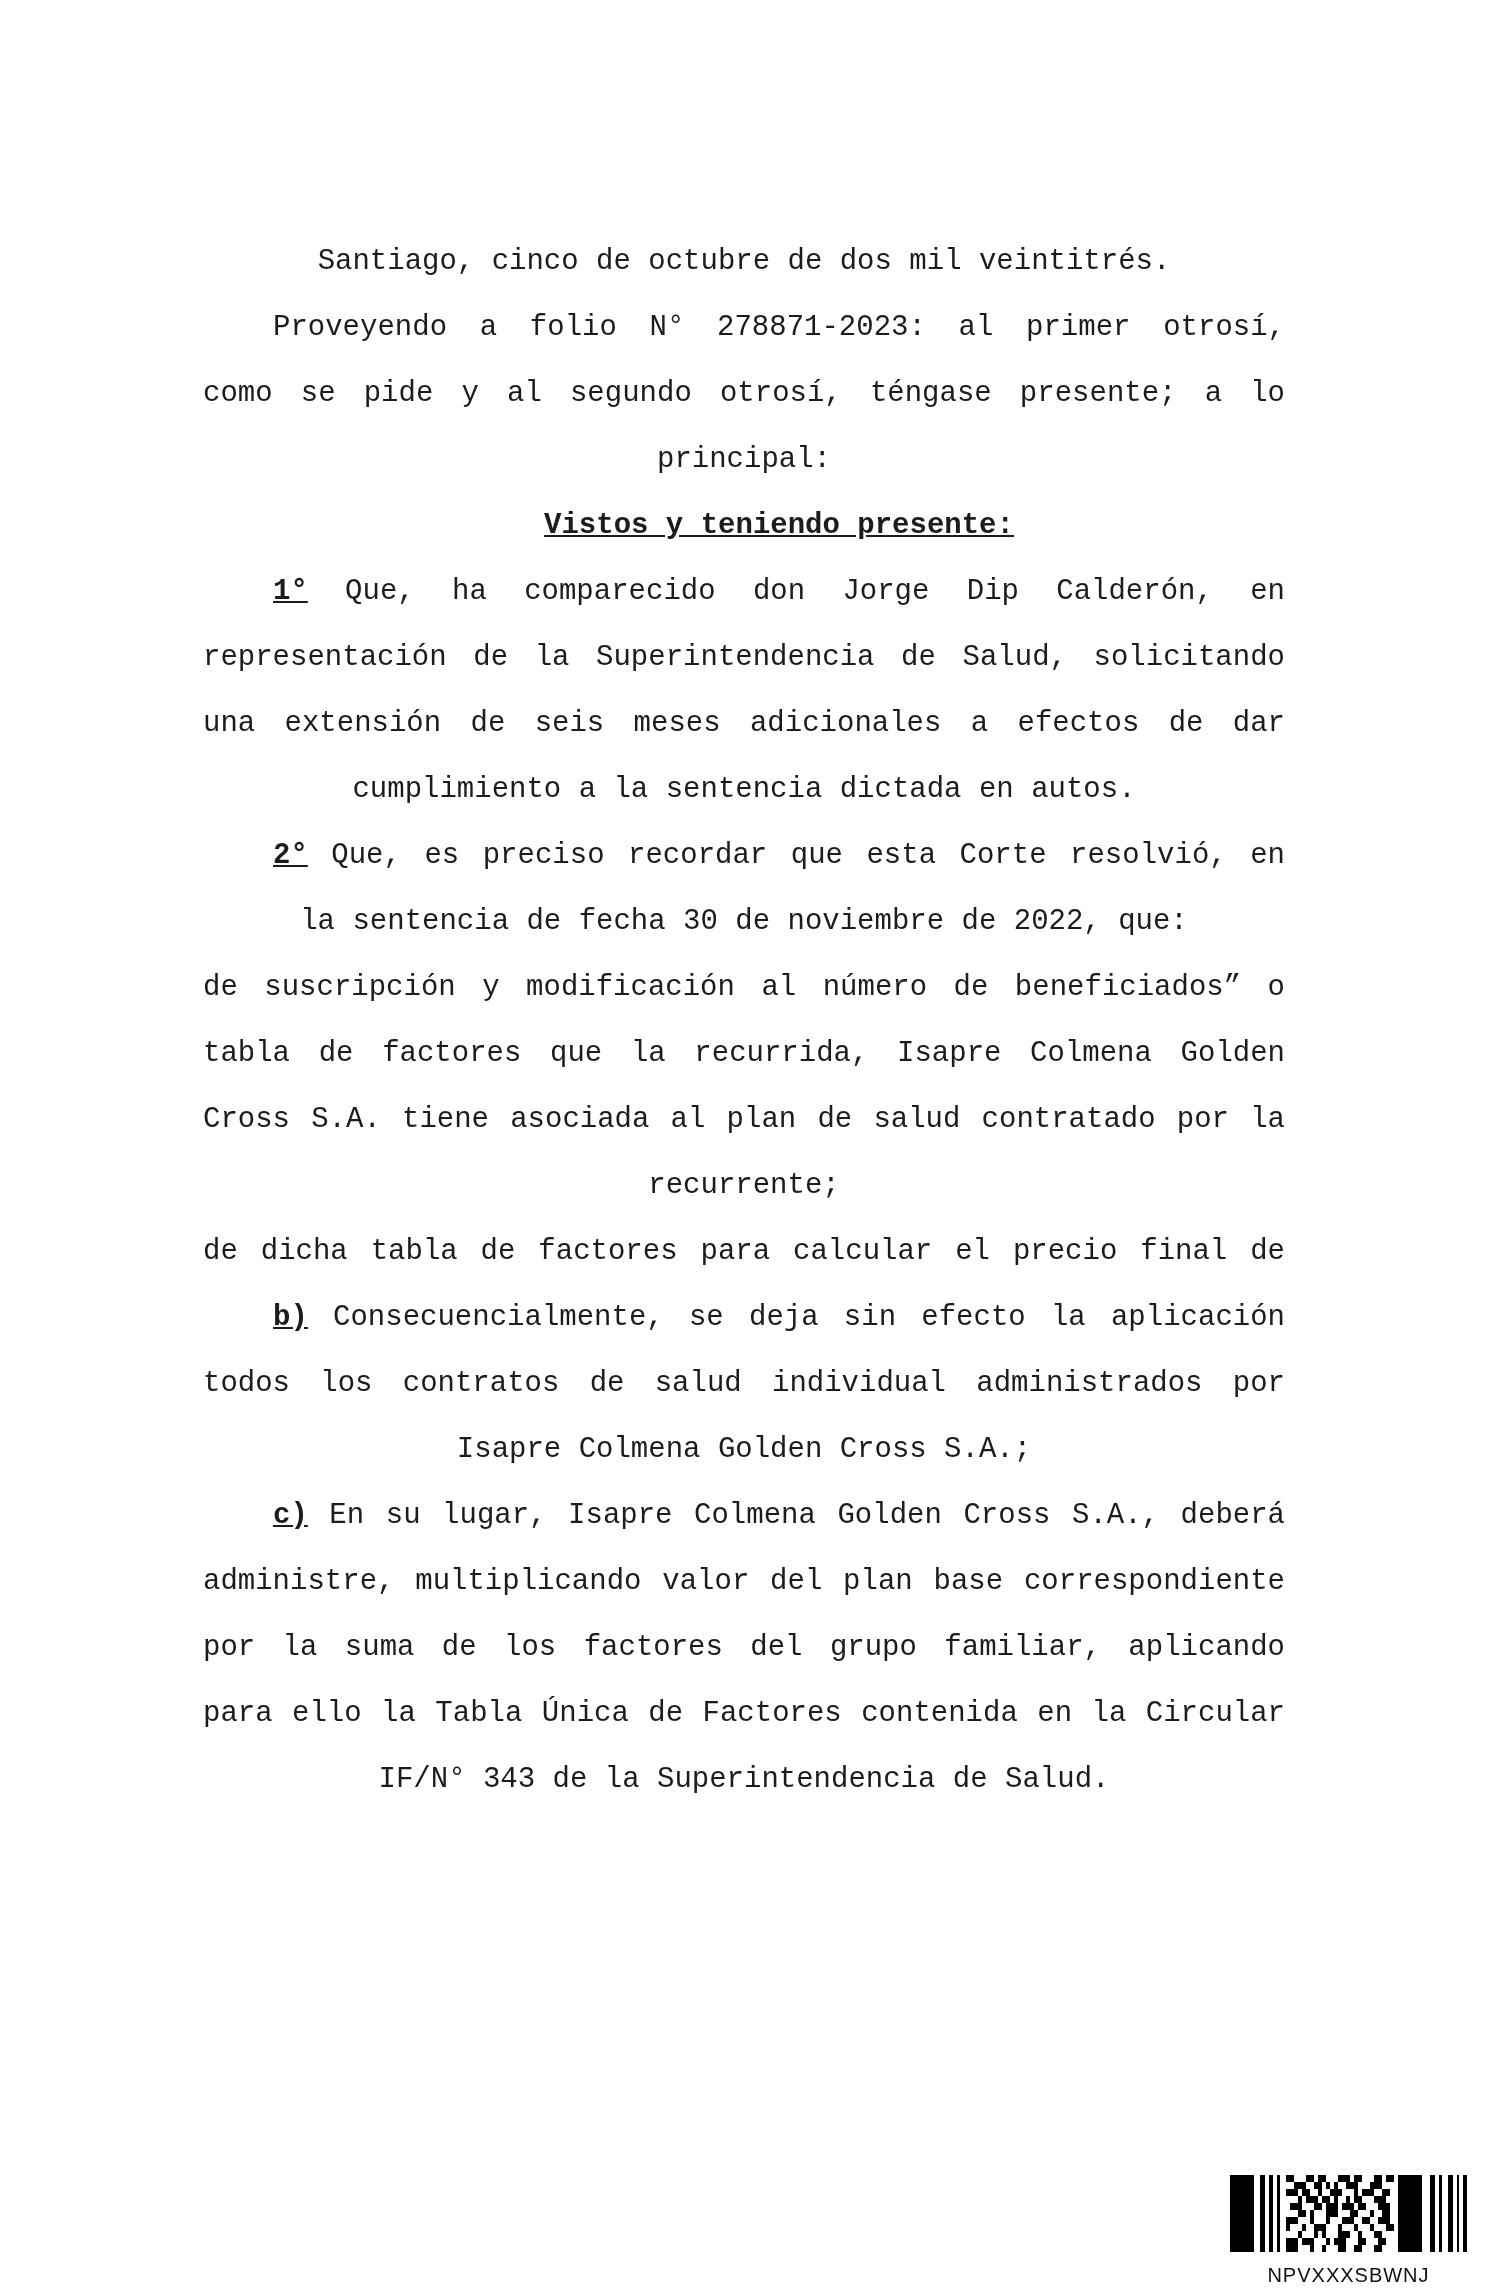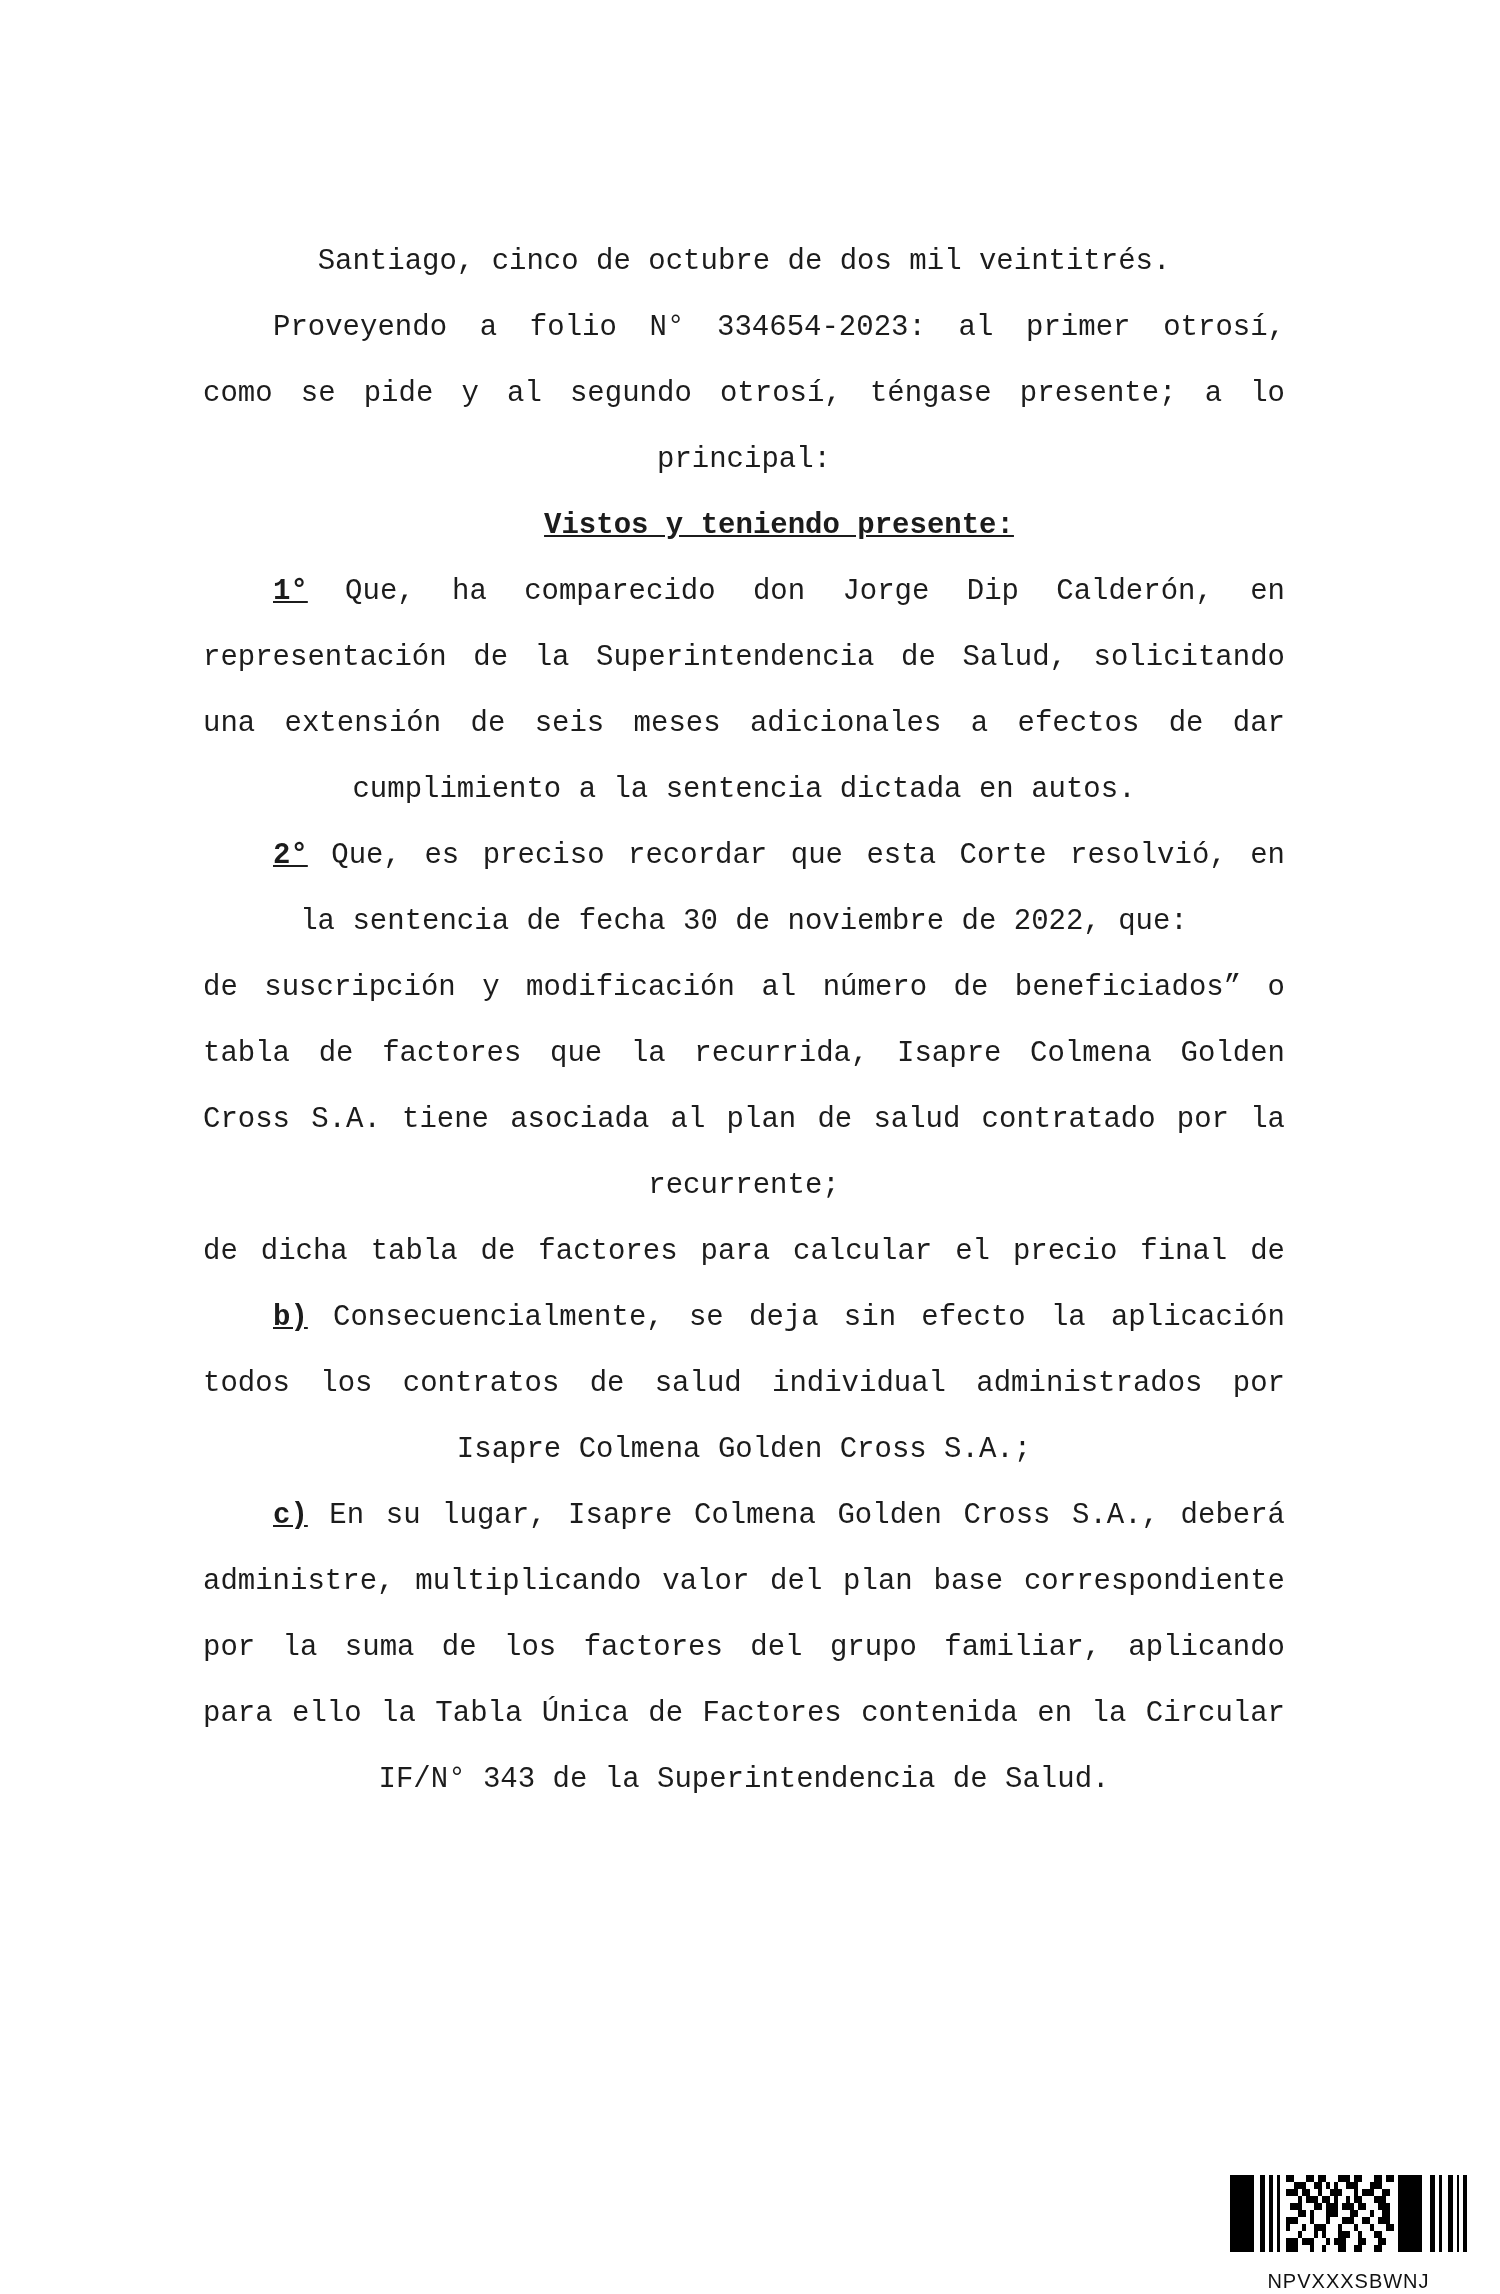--- a/index.html
+++ b/index.html
@@ -32,37 +32,37 @@
   }
   .b{font-weight:bold;text-decoration:underline;}
   .barcode-wrap{
     position:absolute;
     left:1230px;top:2175px;
     width:237px;
     text-align:center;
   }
   .barcode-svg{display:block;width:237px;height:77px;}
   .barcode-label{
-    margin-top:18px;
+    margin-top:12px;
     font-family:"Liberation Sans","DejaVu Sans",sans-serif;
     font-size:20px;
     letter-spacing:1px;
     color:#111111;
     line-height:22px;
   }
 </style>
 </head>
 <body>
 
 <div class="page">
 
   <div class="doc-body">
 
   <div class="line"><span>Santiago, cinco de octubre de dos mil veintitrés.</span></div>
-      <div class="line ind jst"><span>Proveyendo a folio N° 334654-2023: al primer otrosí,</span></div>
+      <div class="line ind jst"><span>Proveyendo a folio N° 278871-2023: al primer otrosí,</span></div>
       <div class="line jst"><span>como se pide y al segundo otrosí, téngase presente; a lo</span></div>
       <div class="line"><span>principal:</span></div>
       <div class="line ind"><span class="b">Vistos y teniendo presente:</span></div>
       <div class="line ind jst"><span class="b">1°</span><span> Que, ha comparecido don Jorge Dip Calderón, en</span></div>
       <div class="line jst"><span>representación de la Superintendencia de Salud, solicitando</span></div>
       <div class="line jst"><span>una extensión de seis meses adicionales a efectos de dar</span></div>
       <div class="line"><span>cumplimiento a la sentencia dictada en autos.</span></div>
       <div class="line ind jst"><span class="b">2°</span><span> Que, es preciso recordar que esta Corte resolvió, en</span></div>
       <div class="line"><span>la sentencia de fecha 30 de noviembre de 2022, que:</span></div>
       <div class="line jst"><span>de suscripción y modificación al número de beneficiados” o</span></div>

